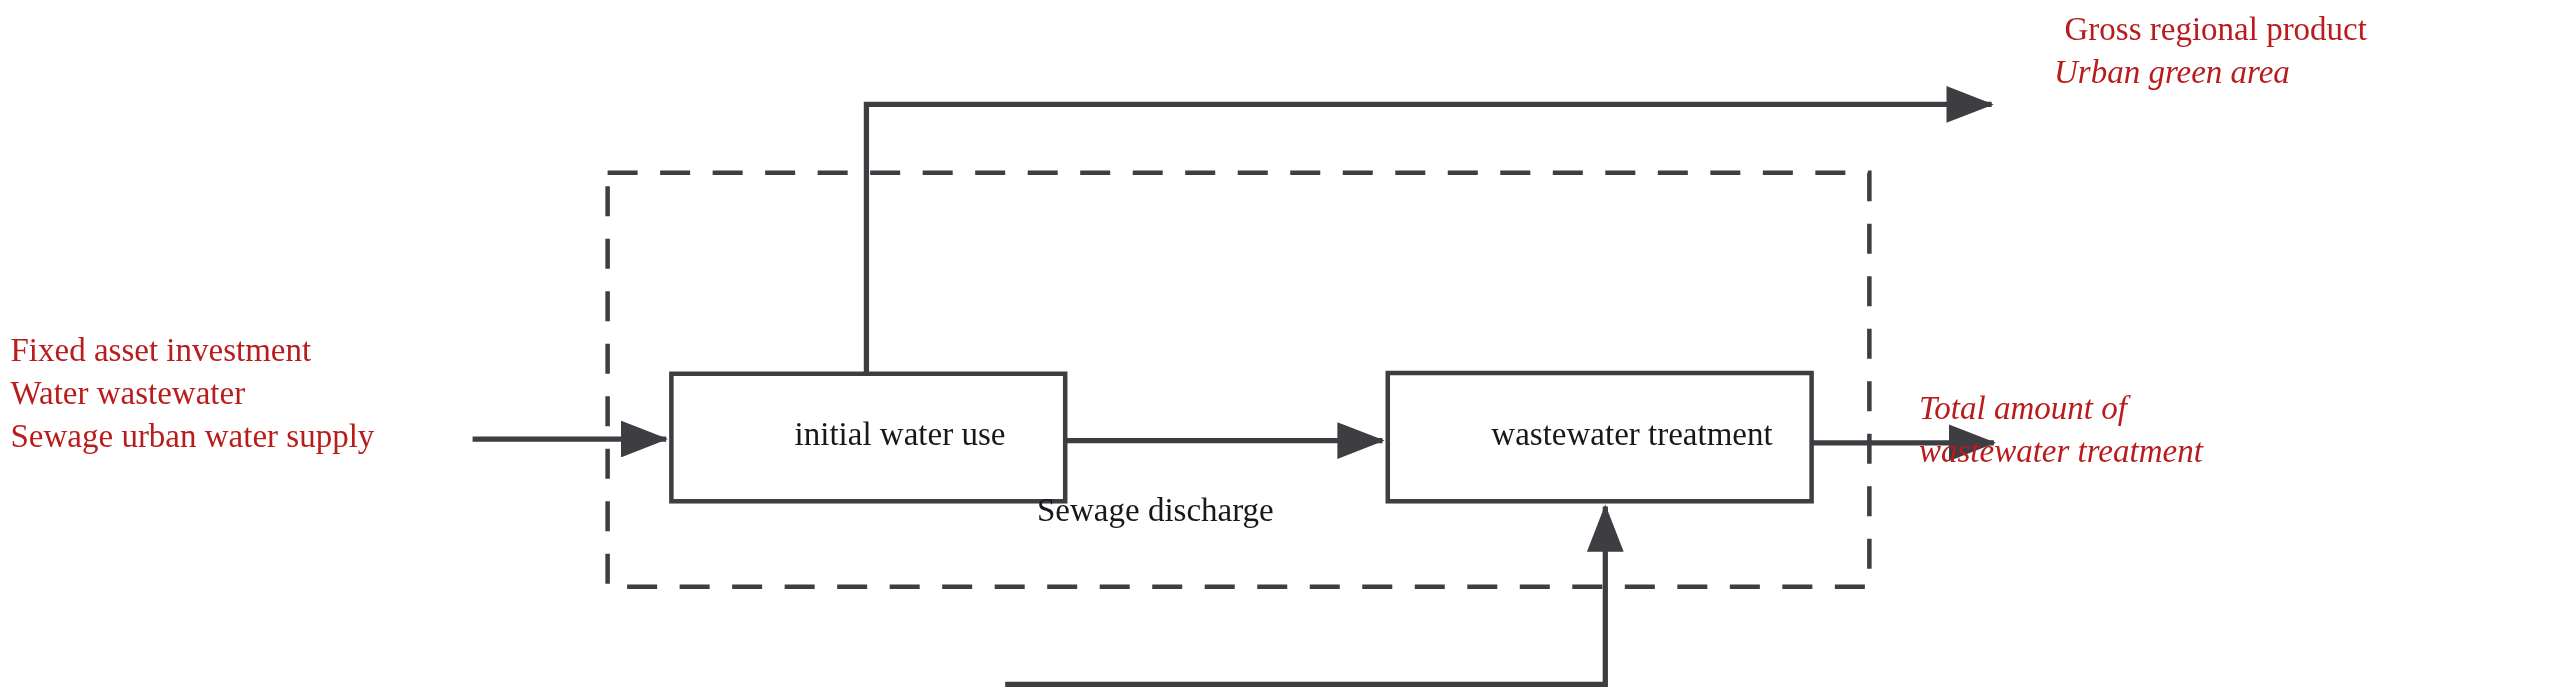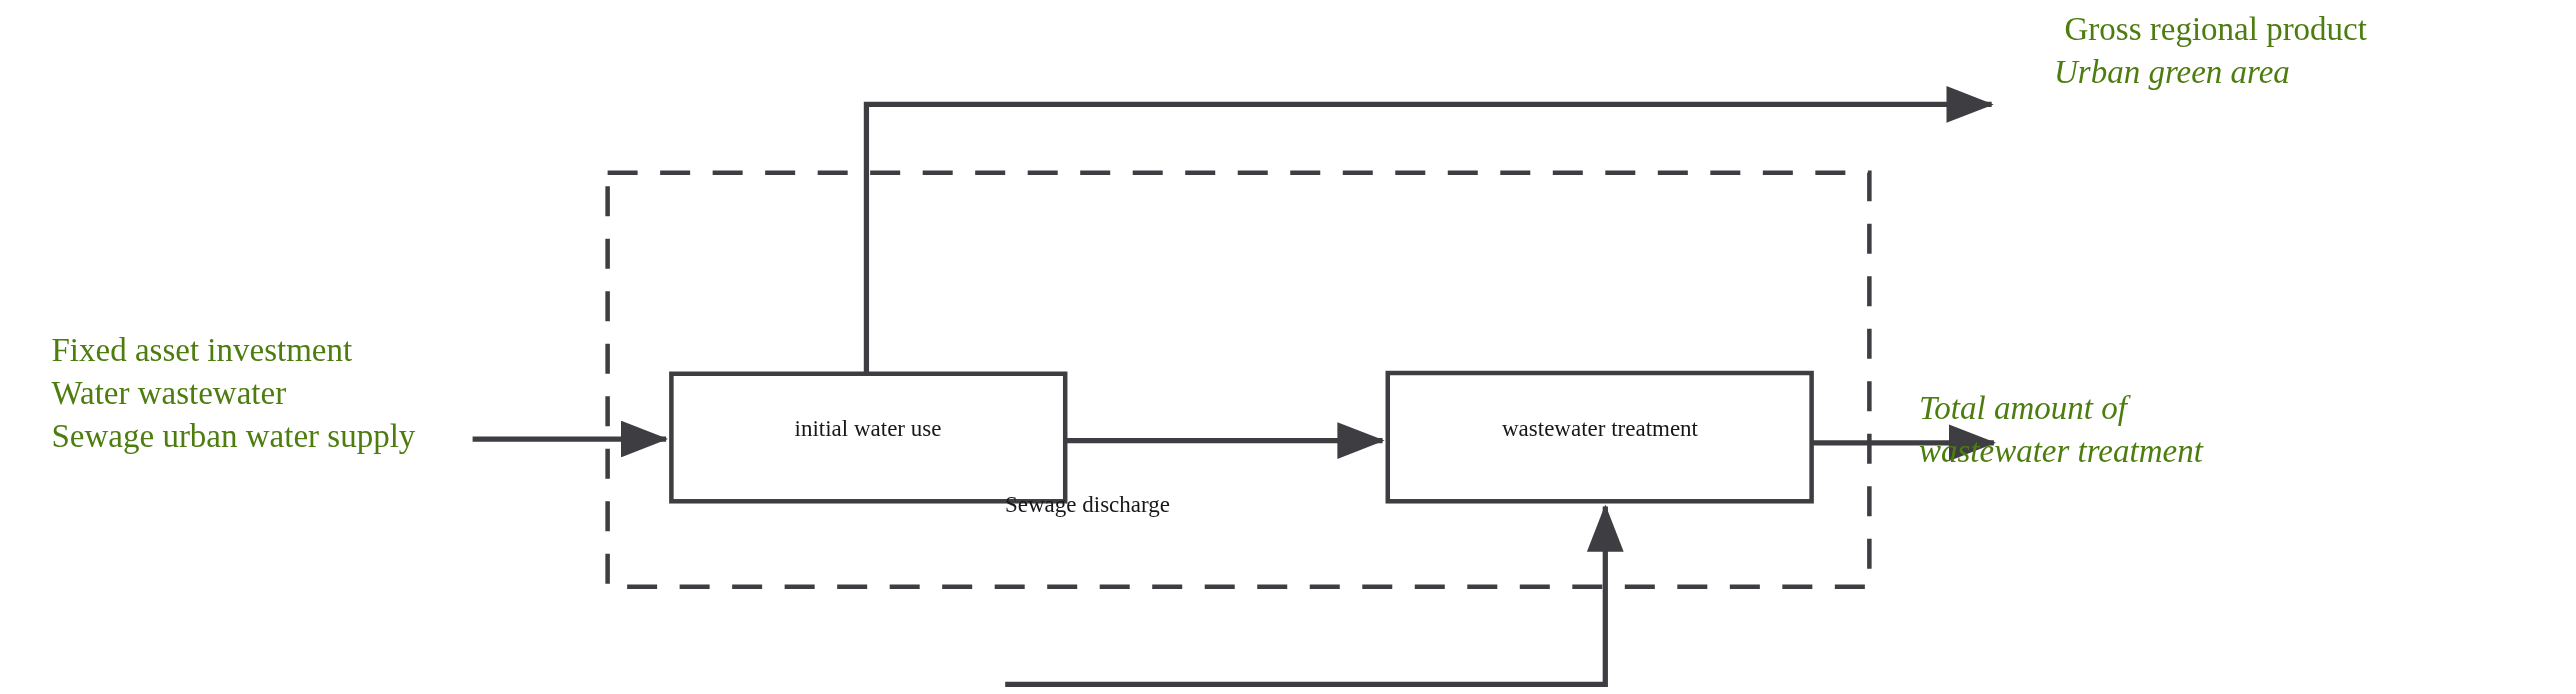--- a/index.html
+++ b/index.html
@@ -19,46 +19,47 @@
   }
   #diagram-svg {
     position: absolute;
     left: 0;
     top: 0;
     width: 2576px;
     height: 695px;
   }
   .txt-block {
     position: absolute;
-    color: #4d7c0f;
+    color: #b91c1c;
     font-family: "Liberation Serif", "DejaVu Serif", serif;
     font-size: 33px;
     line-height: 43px;
     white-space: nowrap;
   }
   .txt-block > div { white-space: nowrap; }
 
   
-  #inputs-group { left: 10.5px; top: 329px; margin-left: 41px; }
+  #inputs-group { left: 10.5px; top: 329px; }
   
   #outputs-top-group { left: 2048px; top: 7.5px; text-align: left; }
   #outputs-top-group .line-1 { padding-left: 16.5px; }
   #outputs-top-group .line-2 { padding-left: 6px; font-style: italic; }
   #outputs-top-group .line-3 { padding-left: 0px; }
   
   #output-right-group { left: 1919px; top: 387px; font-style: italic; }
 
   
   .box-label {
     position: absolute;
     color: #18181c;
     font-family: "Liberation Serif", "DejaVu Serif", serif;
-    font-size: 23px;
+    font-size: 33px;
     white-space: nowrap;
     text-align: center;
+    margin-left: 32px;
   }
   #label-initial-water-use {
     left: 671px; top: 416px; width: 394px;
   }
   #label-wastewater-treatment {
     left: 1388px; top: 416px; width: 424px;
   }
   #label-sewage-discharge {
     left: 1005px; top: 492px;
   }

